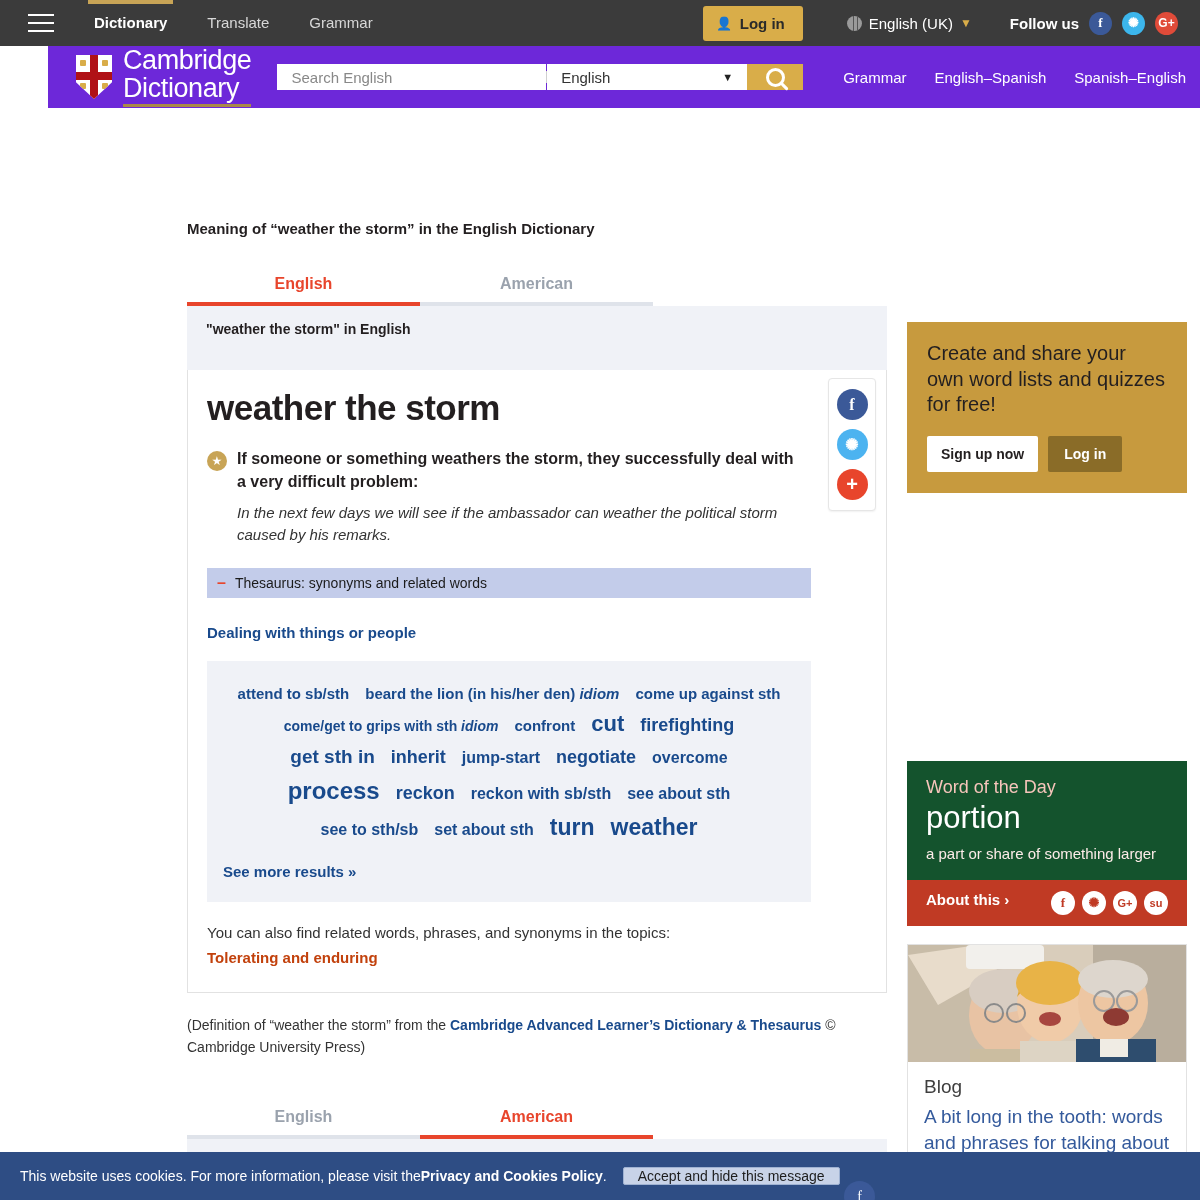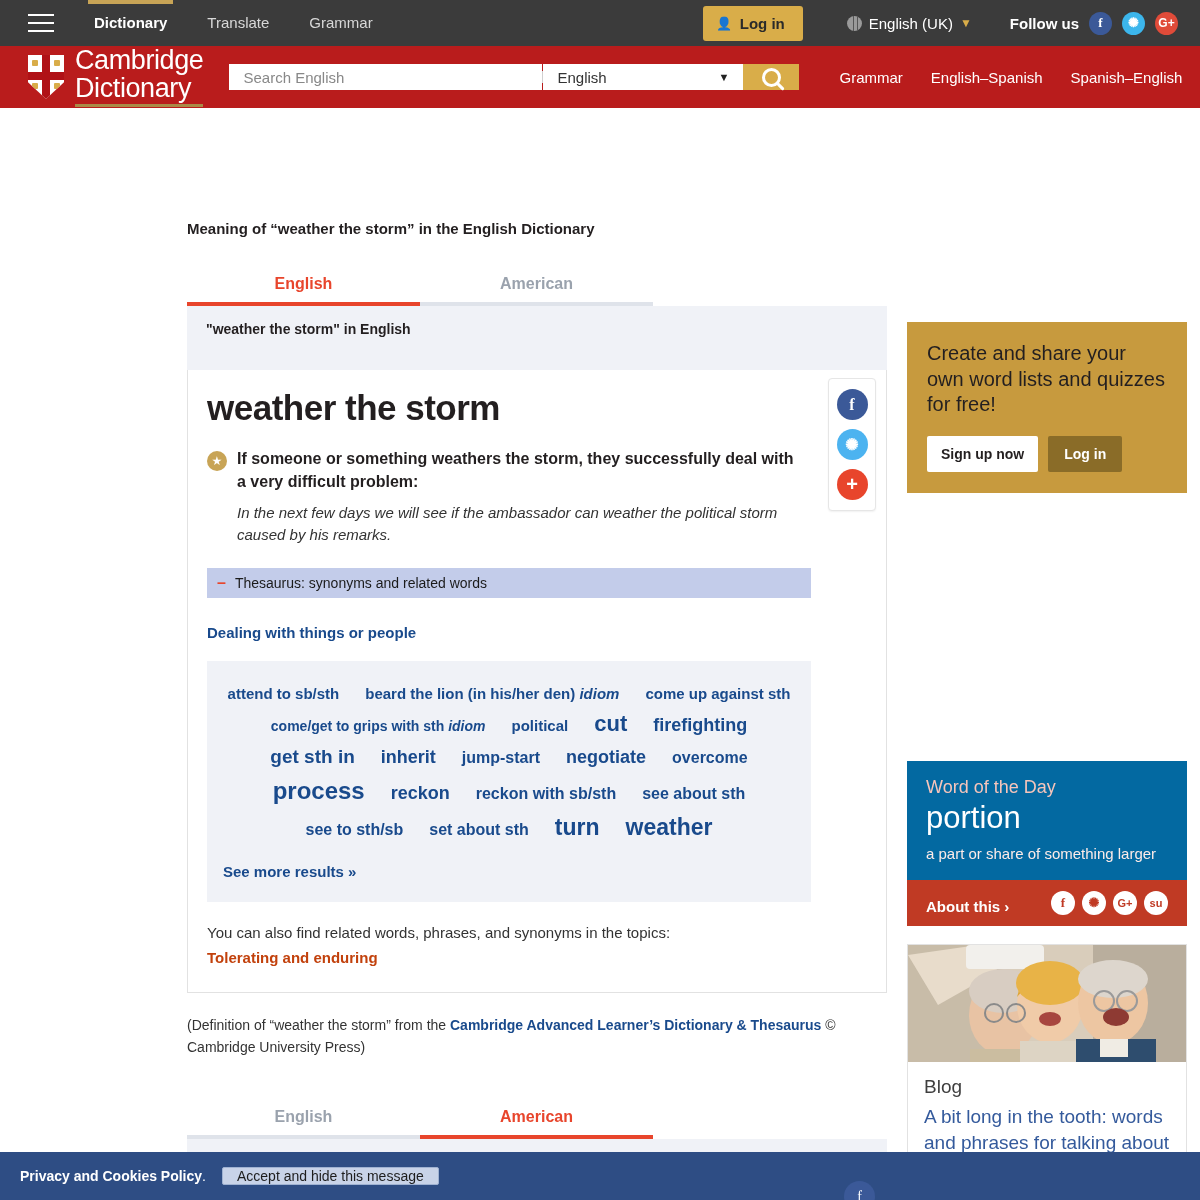--- a/index.html
+++ b/index.html
@@ -62,21 +62,21 @@
   .soc { width:23px; height:23px; border-radius:50%; display:inline-flex;
          align-items:center; justify-content:center; color:#fff;
          font-size:13px; font-weight:bold; margin-left:10px; cursor:pointer;
          font-family:"Liberation Serif", serif; }
   .soc.fb { background:#3b5998; }
   .soc.tw { background:#3cb6ec; }
   .soc.gp { background:#e04b39; font-family:"Liberation Sans", sans-serif; font-size:12px;}
 
   
   .header {
-    height:62px; background:#b91c1c; display:flex; align-items:center;
+    height:62px; background:#6d28d9; display:flex; align-items:center;margin-left:48px;
   }
   .logo { display:flex; align-items:center; margin-left:28px; cursor:pointer; }
   .crest {
     width:36px; height:44px; margin-right:11px; position:relative;
     background:#ffffff;
     clip-path: polygon(0 0, 100% 0, 100% 62%, 50% 100%, 0 62%);
     overflow:hidden;
   }
   .crest .bar { position:absolute; background:#b01116; }
   .crest .v { left:14px; top:0; width:8px; height:100%; }
@@ -178,21 +178,21 @@
   .minus { color:#e8452c; font-size:16px; font-weight:bold; line-height:1; }
 
   .thes-topic {
     margin-top:26px; font-size:15px; font-weight:bold; color:#194a8c; cursor:pointer;
   }
   .cloud {
     margin-top:20px; background:#f0f2f7; width:604px; padding:24px 16px 22px 16px;
   }
   .cloud-row {
     display:flex; align-items:baseline; justify-content:center;
-    flex-wrap:nowrap; gap:26px; margin-bottom:9px;
+    flex-wrap:nowrap; gap:16px; margin-bottom:9px;
   }
   .cw { color:#194a8c; font-weight:bold; cursor:pointer; white-space:nowrap; }
   .cw .idiom { font-style:italic; font-weight:bold; }
   .see-more {
     margin-top:22px; margin-left:0; font-size:15px; font-weight:bold; color:#194a8c; cursor:pointer;
   }
   .topics-note { margin-top:22px; font-size:15px; color:#333; }
   .topics-link { margin-top:8px; font-size:15px; font-weight:bold; color:#c2410c; cursor:pointer; }
 
   .credit { margin-top:22px; font-size:14px; line-height:1.55; color:#333; width:690px; }
@@ -206,25 +206,25 @@
     background:#c79a3e; padding:19px 20px 21px 20px;
   }
   .promo-text { font-size:20px; line-height:1.28; color:#231f20; margin-bottom:18px; }
   .promo-btns { display:flex; gap:10px; }
   .btn-white { background:#fff; color:#231f20; font-weight:bold; font-size:14px;
                border:none; padding:10px 14px; border-radius:2px; cursor:pointer; }
   .btn-dark { background:#8a6c28; color:#fff; font-weight:bold; font-size:14px;
               border:none; padding:10px 16px; border-radius:2px; cursor:pointer; }
 
   .wotd { margin-top:268px; }
-  .wotd-top { background:#0369a1; padding:16px 19px 18px 19px; color:#fff; }
+  .wotd-top { background:#14532d; padding:16px 19px 18px 19px; color:#fff; }
   .wotd-label { font-size:18px; color:#f7c5bb; margin-bottom:2px; }
   .wotd-word { font-size:31px; line-height:1.15; margin-bottom:10px; }
   .wotd-def { font-size:15px; color:#fdece9; }
-  .wotd-bar { background:#c03a24; padding:11px 19px; display:flex; align-items:flex-end; }
+  .wotd-bar { background:#c03a24; padding:11px 19px; display:flex; align-items:flex-start; }
   .about-this { color:#fff; font-weight:bold; font-size:15px; cursor:pointer; }
   .wotd-socials { margin-left:auto; display:flex; gap:7px; }
   .wsoc { width:24px; height:24px; border-radius:50%; background:#fff; color:#c03a24;
           display:flex; align-items:center; justify-content:center; font-size:13px;
           font-weight:bold; cursor:pointer; font-family:"Liberation Serif", serif; }
   .wsoc.g, .wsoc.s { font-family:"Liberation Sans", sans-serif; font-size:11px; }
 
   .blog { margin-top:18px; border:1px solid #e2e2e2; background:#fff; }
   .blog-photo { height:117px; position:relative; overflow:hidden; background:#cbb9a4; }
   .blog-body { padding:14px 16px 16px 16px; }
@@ -351,21 +351,21 @@
       <div class="thes-topic">Dealing with things or people</div>
 
       <div class="cloud">
         <div class="cloud-row">
           <span class="cw" style="font-size:15px">attend to sb/sth</span>
           <span class="cw" style="font-size:15px"><span>beard the lion (in his/her den)</span> <span class="idiom">idiom</span></span>
           <span class="cw" style="font-size:15px">come up against sth</span>
         </div>
         <div class="cloud-row">
           <span class="cw" style="font-size:14px"><span>come/get to grips with sth</span> <span class="idiom">idiom</span></span>
-          <span class="cw" style="font-size:15px">political</span>
+          <span class="cw" style="font-size:15px">confront</span>
           <span class="cw" style="font-size:22px">cut</span>
           <span class="cw" style="font-size:18px">firefighting</span>
         </div>
         <div class="cloud-row">
           <span class="cw" style="font-size:19px">get sth in</span>
           <span class="cw" style="font-size:18px">inherit</span>
           <span class="cw" style="font-size:16px">jump-start</span>
           <span class="cw" style="font-size:18px">negotiate</span>
           <span class="cw" style="font-size:16px">overcome</span>
         </div>
@@ -463,17 +463,18 @@
         <div class="blog-label">Blog</div>
         <div class="blog-title">A bit long in the tooth: words and phrases for talking about old age</div>
         <div class="blog-date">April 18, 2018</div>
 
       </div>
     </div>
   </div>
 </div>
 
 <div class="cookie">
+  <span>This website uses cookies. For more information, please visit the </span>
     <b>Privacy and Cookies Policy</b>
     <span>.</span>
   <button class="cookie-btn">Accept and hide this message</button>
   <span class="cookie-fb">f</span>
 </div>
 
 </body></html>

